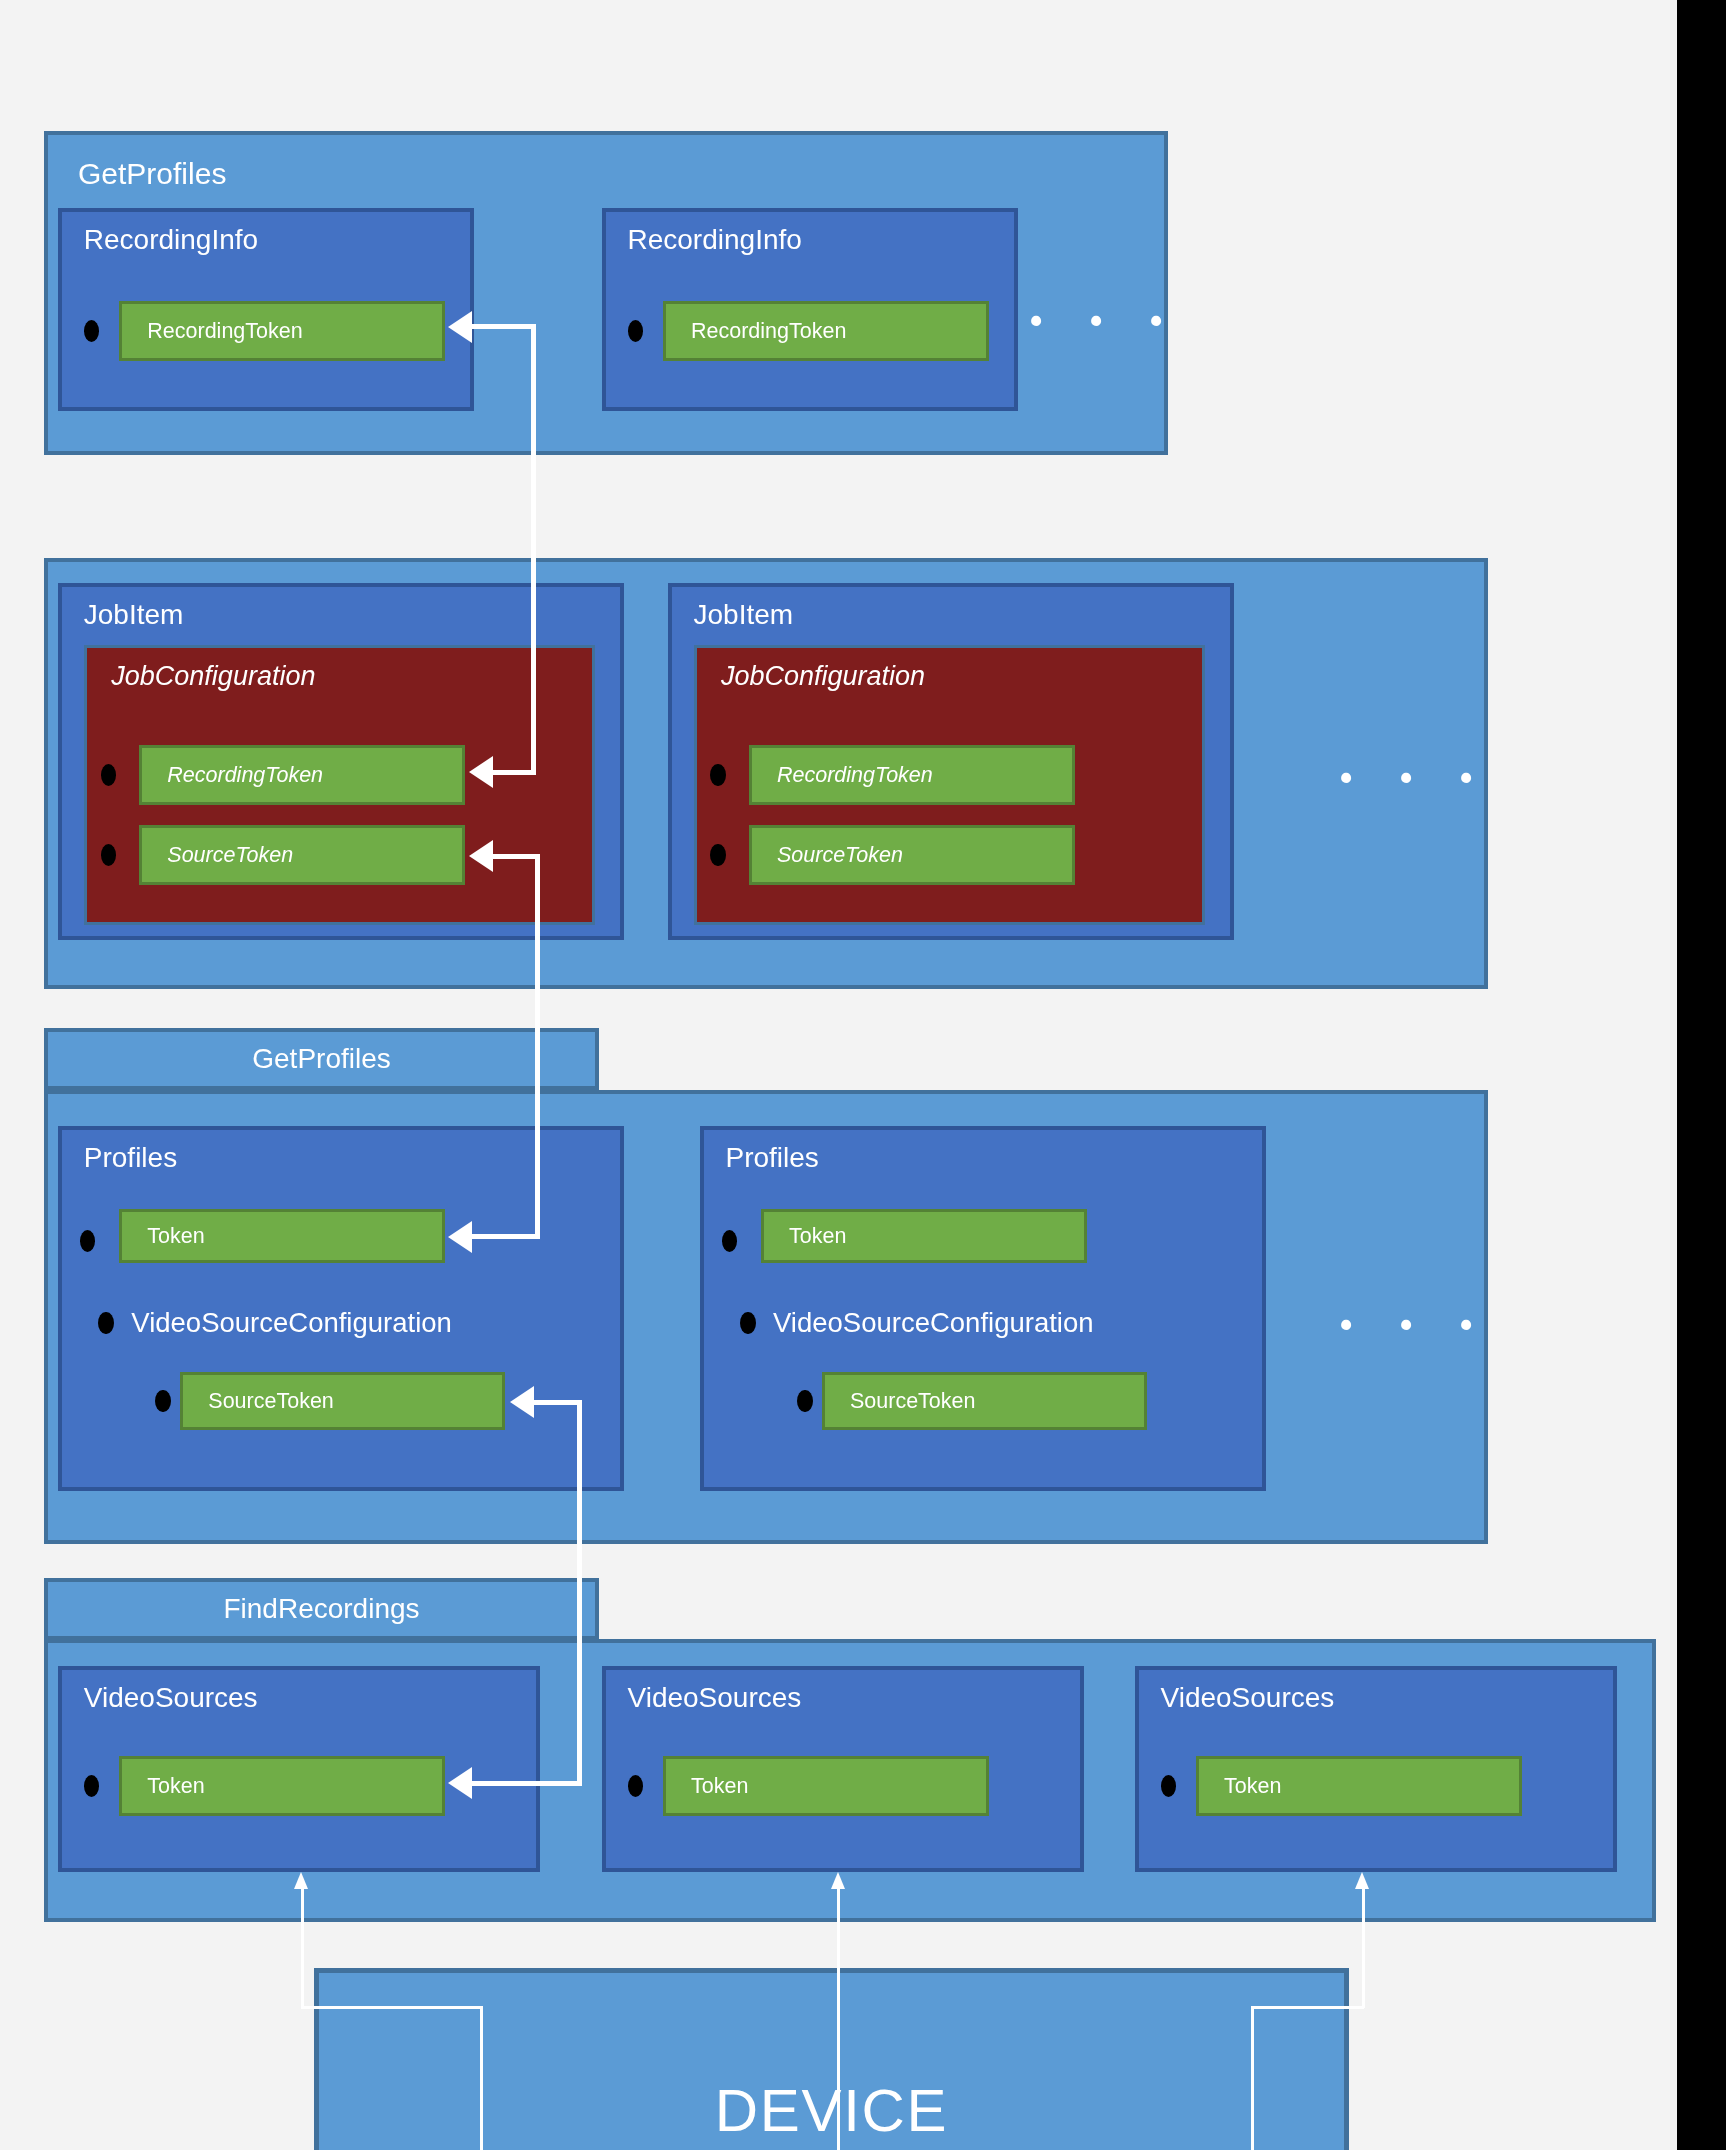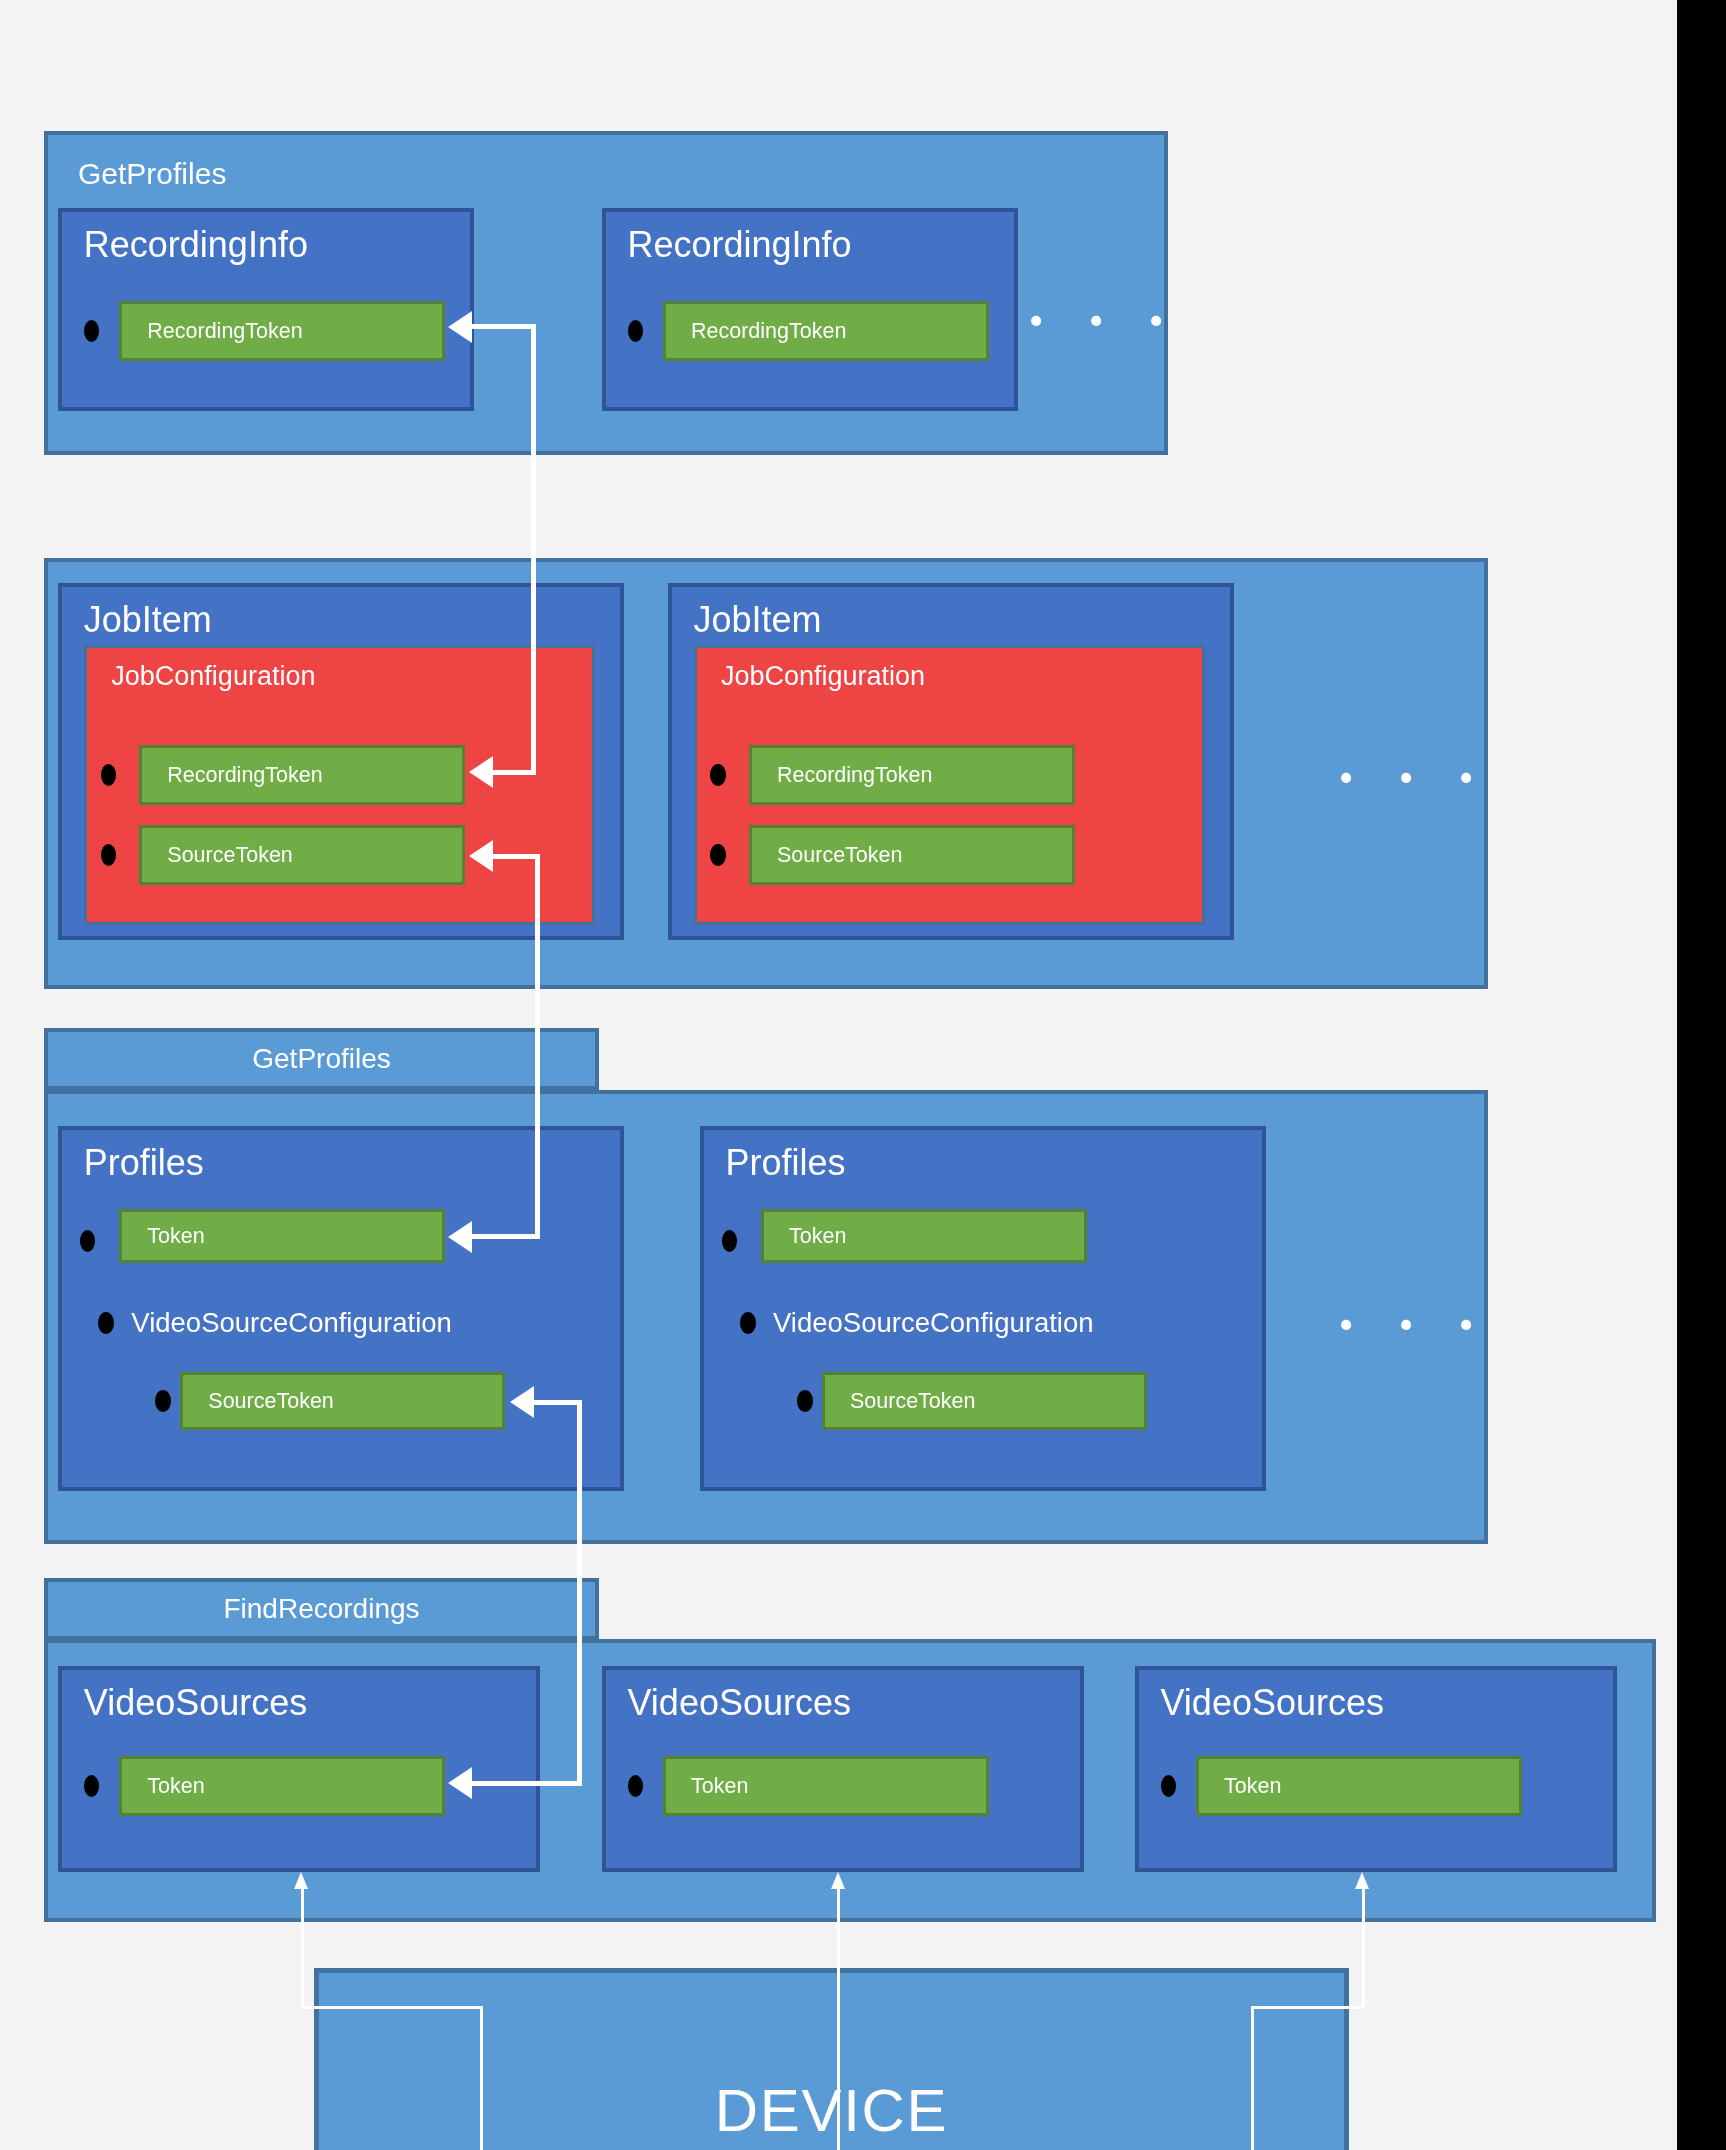--- a/index.html
+++ b/index.html
@@ -3,22 +3,22 @@
 <meta charset="utf-8">
 <style>
   html,body{margin:0;padding:0;background:#e8e8e8;}
   .canvas{position:relative;width:1726px;height:2262px;background:#f3f3f3;
           font-family:"Liberation Sans",sans-serif;overflow:hidden;}
   .sect{position:absolute;background:#5b9bd5;border:4.3px solid #41719c;box-sizing:border-box;}
   .hdr{display:flex;align-items:center;justify-content:center;color:#fff;font-size:28px;text-align:center;}
   .hdr2{flex-direction:column;justify-content:space-evenly;padding:8.6px 0;}
   .ctitle{position:absolute;color:#fff;font-size:30px;}
   .card{position:absolute;background:#4472c4;border:4.3px solid #2f5597;box-sizing:border-box;}
-  .cardtitle{position:absolute;color:#fff;font-size:36px;}
-  .jobcfg{position:absolute;background:#ef4444;border:3.4px solid #41719c;box-sizing:border-box;}
+  .cardtitle{position:absolute;color:#fff;font-size:28px;}
+  .jobcfg{position:absolute;background:#7f1d1d;border:3.4px solid #41719c;box-sizing:border-box;font-style:italic;}
   .green{position:absolute;background:#70ad47;border:3.4px solid #548235;box-sizing:border-box;
          display:flex;align-items:center;color:#fff;font-size:21.5px;padding-left:25px;}
   .bullet{position:absolute;width:15.5px;height:22.4px;background:#000;border-radius:50%;}
   .dots{position:absolute;color:#fff;font-size:35px;font-weight:bold;letter-spacing:19px;white-space:nowrap;}
   .vsclabel{position:absolute;color:#fff;font-size:27.5px;}
   .seg{position:absolute;background:#fff;z-index:50;}
   .tri{position:absolute;width:0;height:0;z-index:50;}
   .tri.left{border-top:16.3px solid transparent;border-bottom:16.3px solid transparent;border-right:24px solid #fff;}
   .tri.up{border-left:7.7px solid transparent;border-right:7.7px solid transparent;border-bottom:17px solid #fff;}
   .blackbar{position:absolute;background:#000;}

